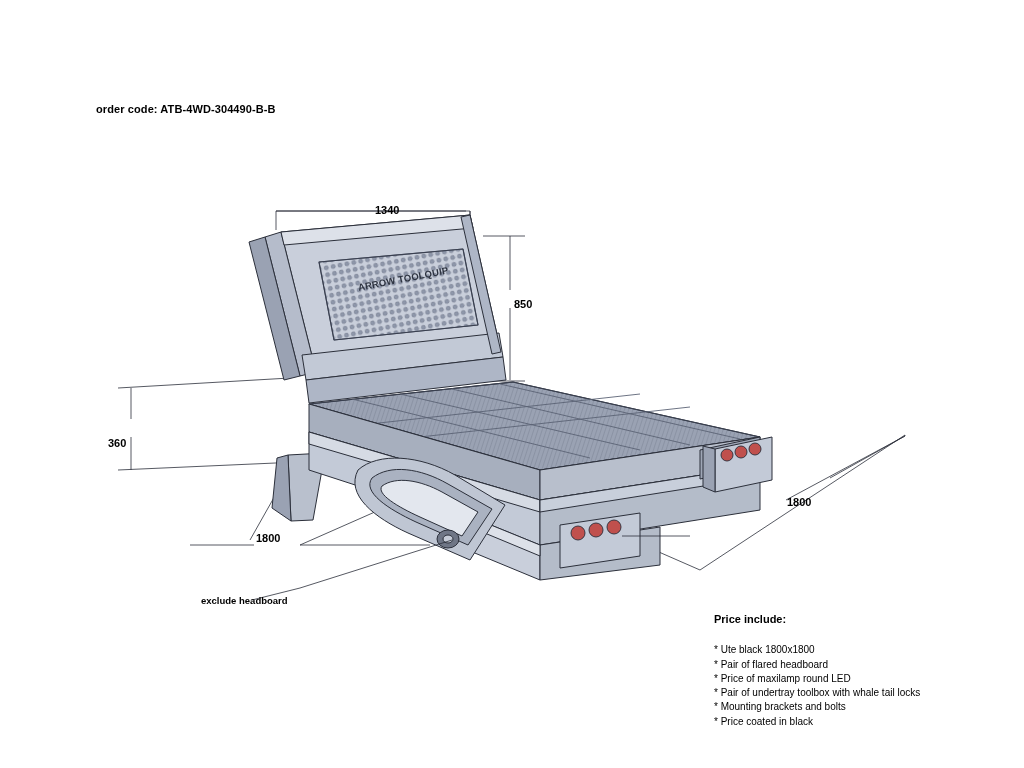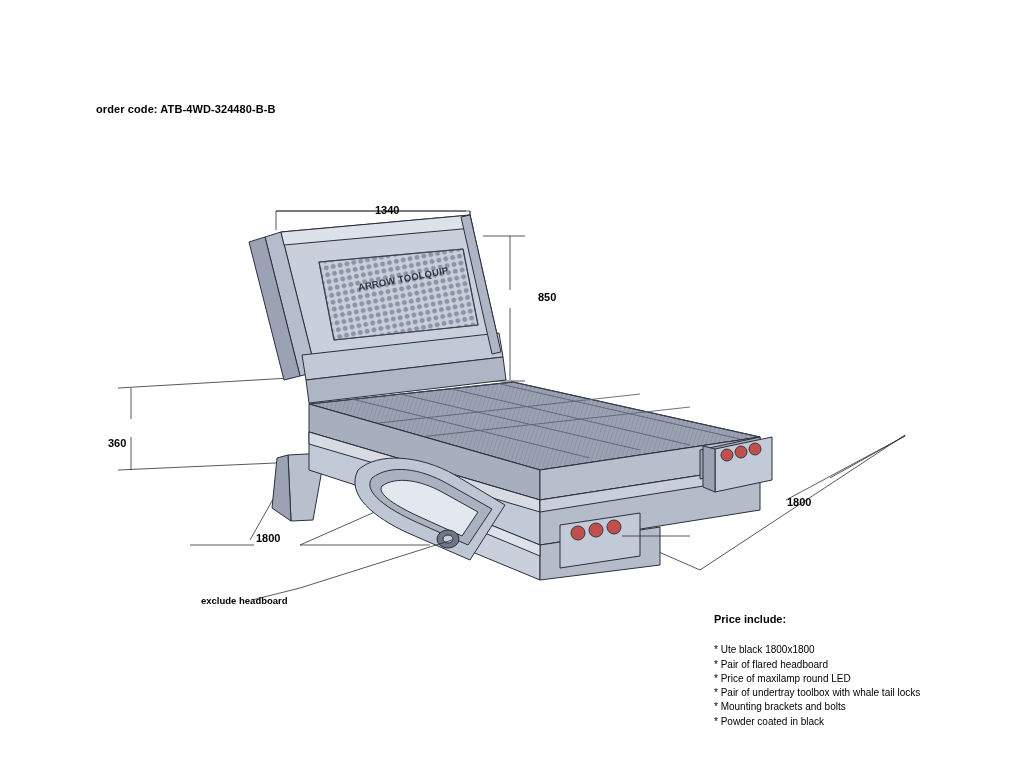--- a/index.html
+++ b/index.html
@@ -30,21 +30,21 @@
     letter-spacing: 0.1px;
     white-space: nowrap;
   }
   .dim-label {
     position: absolute;
     font-size: 11px;
     font-weight: bold;
     white-space: nowrap;
   }
   .dim-1510 { left: 375px; top: 204px; }
-  .dim-850  { left: 514px; top: 291px; margin-left: 24px; }
+  .dim-850  { left: 514px; top: 298px; }
   .dim-360  { left: 108px; top: 437px; }
   .dim-1800-left { left: 256px; top: 532px; }
   .dim-1800-right { left: 787px; top: 496px; }
   .note-exclude {
     position: absolute;
     left: 201px;
     top: 595px;
     font-size: 9.5px;
     font-weight: bold;
     white-space: nowrap;
@@ -195,33 +195,33 @@
       </g>
     </g>
 
     <g stroke="#2b2f3a" stroke-width="0.8" fill="none">
       <path d="M252,600 L300,588 L452,540"></path>
       <path d="M622,536 L690,536"></path>
     </g>
   </g>
 </svg>
 
-<div class="order-code">order code: ATB-4WD-324480-B-B</div>
+<div class="order-code">order code: ATB-4WD-304490-B-B</div>
 
 <div class="brand-text">ARROW TOOLQUIP</div>
 
 <div class="dim-label dim-1510">1340</div>
 <div class="dim-label dim-850">850</div>
 <div class="dim-label dim-360">360</div>
 <div class="dim-label dim-1800-left">1800</div>
 <div class="dim-label dim-1800-right">1800</div>
 
 <div class="note-exclude">exclude headboard</div>
 
 <div class="price-block">
   <div class="price-title">Price include:</div>
   <div class="price-item">* Ute black  1800x1800</div>
   <div class="price-item">* Pair of flared headboard</div>
   <div class="price-item">* Price of maxilamp round LED</div>
   <div class="price-item">* Pair of undertray toolbox with whale tail locks</div>
   <div class="price-item">* Mounting brackets and bolts</div>
-  <div class="price-item">* Powder coated in black</div>
+  <div class="price-item">* Price coated in black</div>
 </div>
 
 </body></html>

